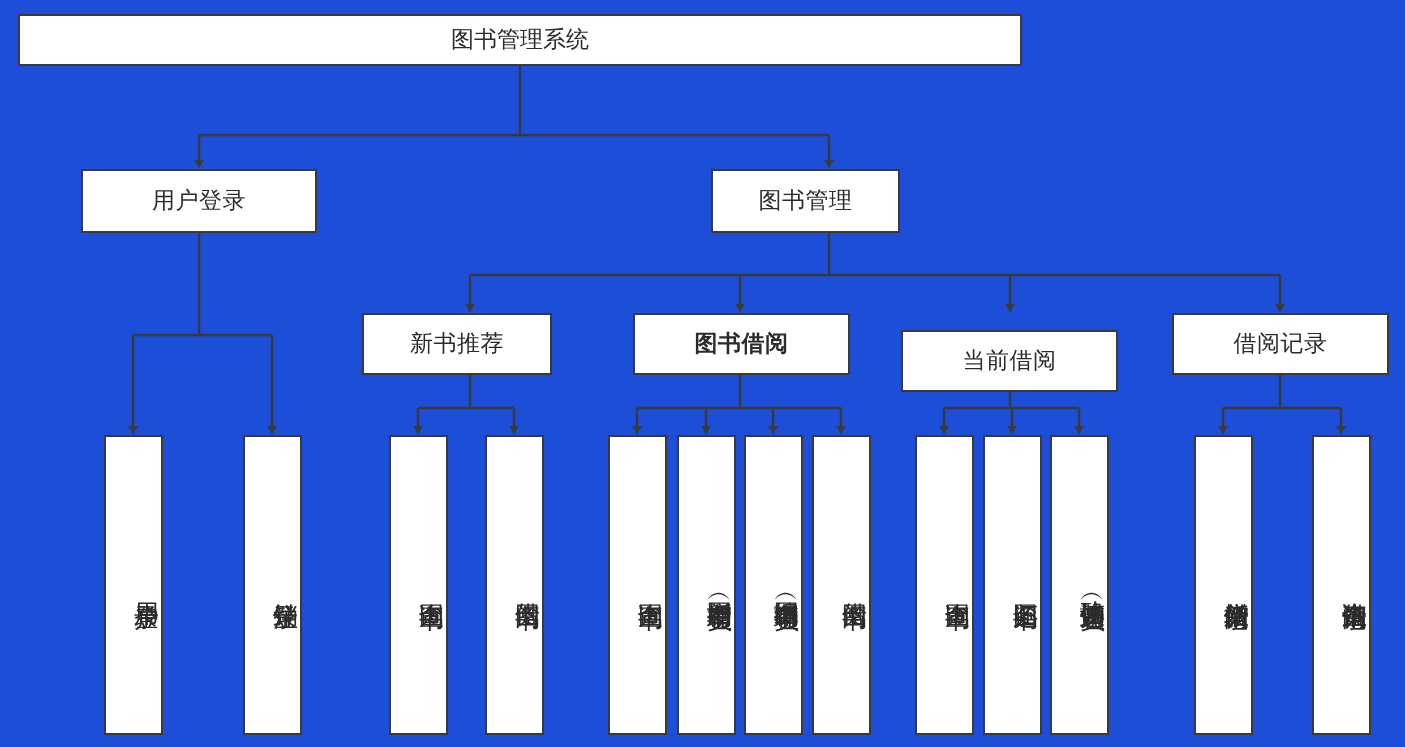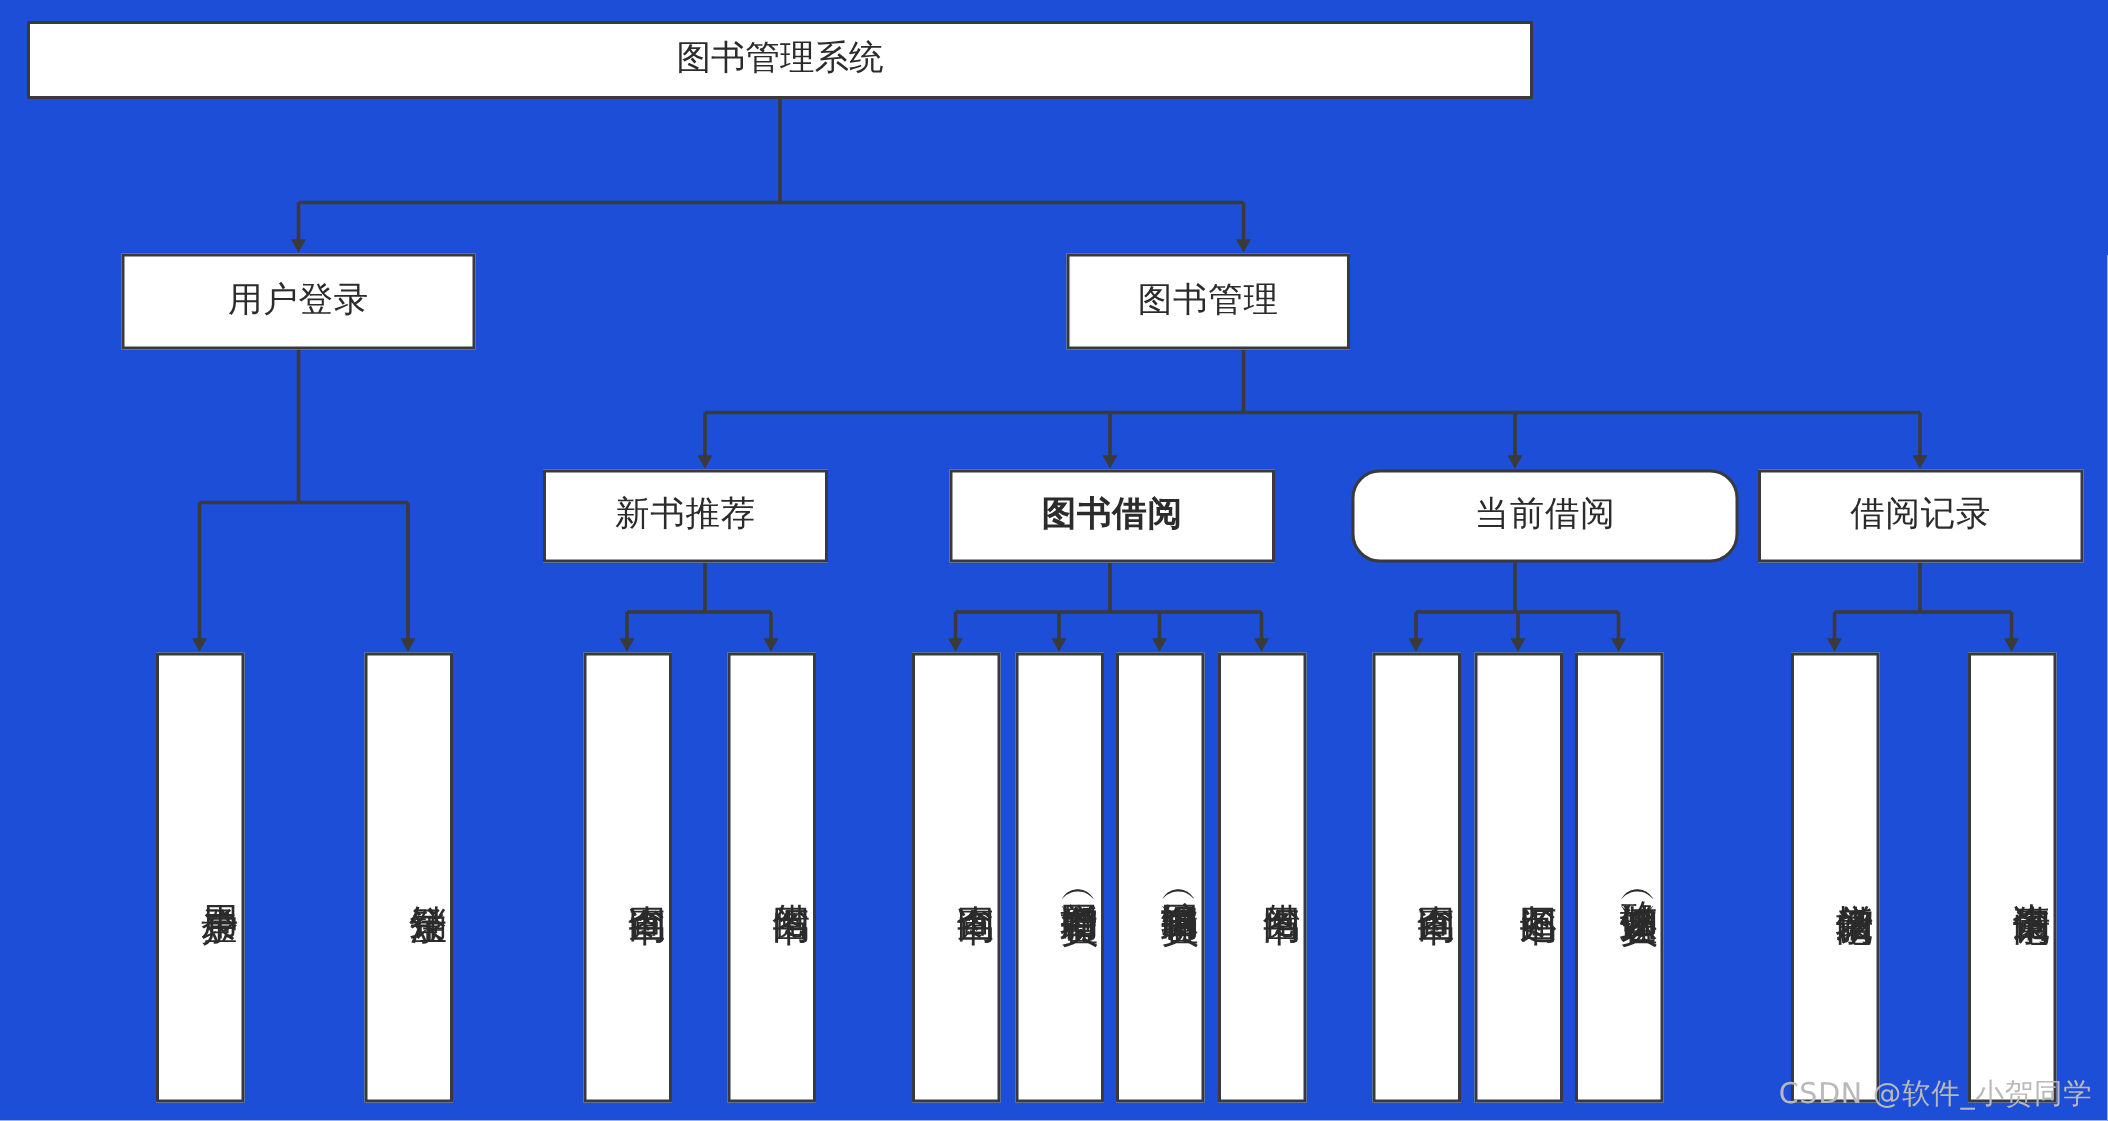--- a/index.html
+++ b/index.html
@@ -135,21 +135,21 @@
   <div class="node node-h" style="left:711px; top:169px; width:189px; height:64px;">
     <span>图书管理</span>
   </div>
 
   <div class="node node-h" style="left:362px; top:313px; width:190px; height:62px;">
     <span>新书推荐</span>
   </div>
   <div class="node node-h" style="left:633px; top:313px; width:217px; height:62px;font-weight:bold;">
     <span>图书借阅</span>
   </div>
-  <div class="node node-h" style="left:901px; top:313px; width:258px; height:62px;border-radius:19px;">
+  <div class="node node-h" style="left:901px; top:330px; width:217px; height:62px;">
     <span>当前借阅</span>
   </div>
   <div class="node node-h" style="left:1172px; top:313px; width:217px; height:62px;align-items:center;">
     <span>借阅记录</span>
   </div>
 
   <div class="node node-v" style="left:104px; top:435px; width:59px; height:300px;">
     <span class="vlabel">用户登录</span>
   </div>
   <div class="node node-v" style="left:243px; top:435px; width:59px; height:300px;">
@@ -186,15 +186,14 @@
     <span class="vlabel">确认归还（管理员）</span>
   </div>
 
   <div class="node node-v" style="left:1194px; top:435px; width:59px; height:300px;">
     <span class="vlabel">新增借阅记录</span>
   </div>
   <div class="node node-v" style="left:1312px; top:435px; width:59px; height:300px;">
     <span class="vlabel">查询借阅记录</span>
   </div>
 
-  <div class="watermark">CSDN @软件_小贺同学</div>
 
 </div>
 
 </body></html>

